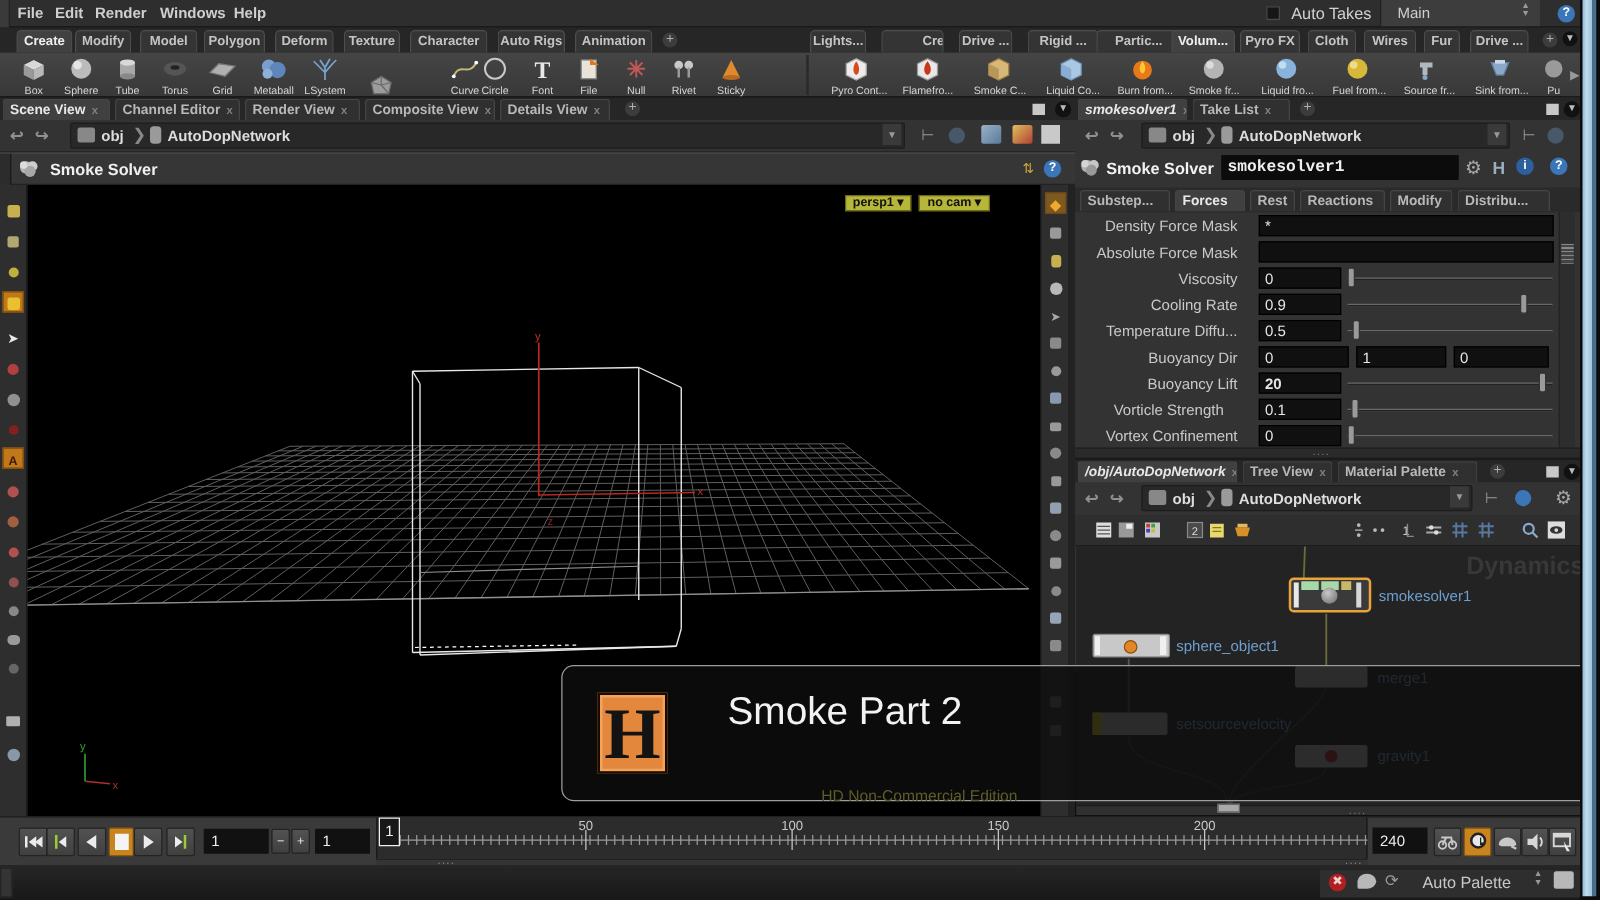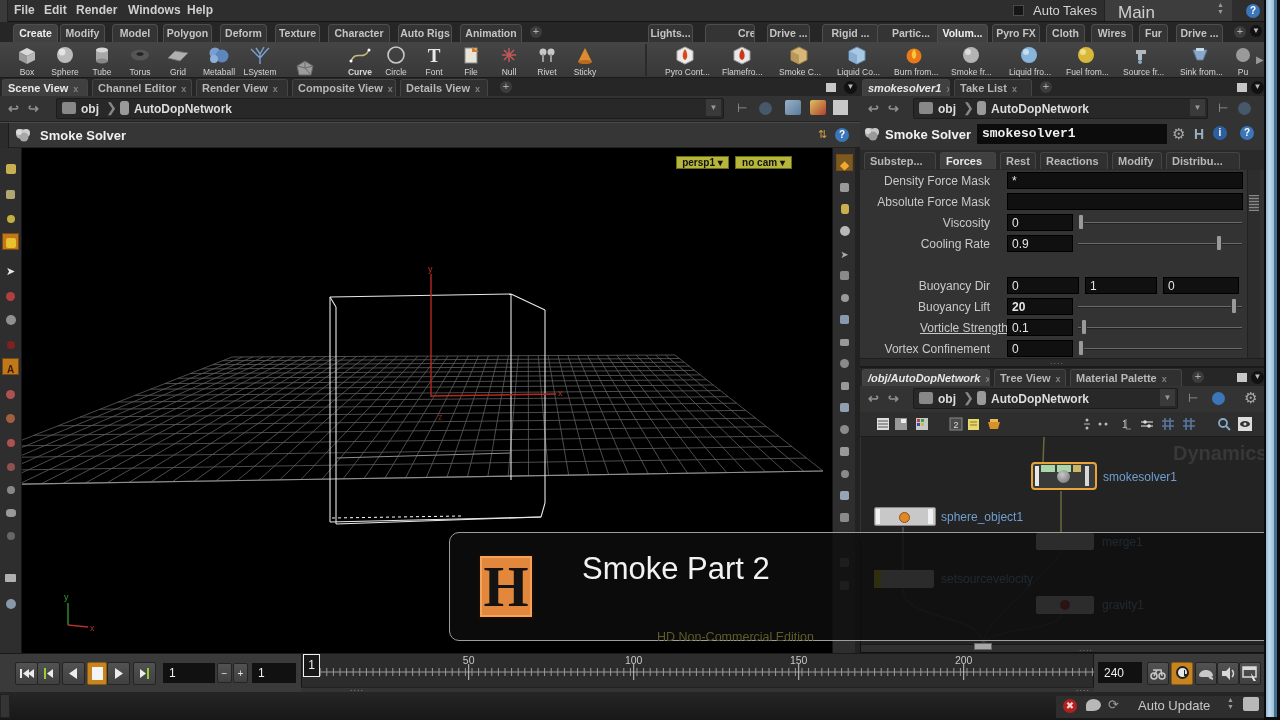--- a/index.html
+++ b/index.html
@@ -57,21 +57,21 @@
 <div class="abs" id="menubar">
  <div class="abs" style="left:0;top:0;width:8px;height:22px;background:#3a3a3a;border-right:1px solid #222;"></div>
  <span class="mi abs" style="left:14px;">File</span>
  <span class="mi abs" style="left:44px;">Edit</span>
  <span class="mi abs" style="left:76px;">Render</span>
  <span class="mi abs" style="left:128px;">Windows</span>
  <span class="mi abs" style="left:187px;">Help</span>
  <div class="abs" style="left:1013px;top:5px;width:11px;height:11px;background:#161616;border:1px solid #4a4a4a;"></div>
  <span class="abs" style="left:1033px;top:3px;color:#d2d2d2;font-size:13px;">Auto Takes</span>
  <div class="abs" style="left:1104px;top:0;width:128px;height:21px;background:#3d3d3d;border-left:1px solid #222;">
-   <span class="abs" style="left:13px;top:3px;color:#cfcfcf;font-size:17px;">Main</span>
+   <span class="abs" style="left:13px;top:3px;color:#cfcfcf;font-size:12px;">Main</span>
    <span class="abs" style="left:112px;top:1px;color:#999;font-size:7px;">▲<br>▼</span>
  </div>
  <div class="abs" style="left:1246px;top:4px;width:14px;height:14px;border-radius:8px;background:#3a76b8;color:#fff;font-size:10px;font-weight:bold;text-align:center;line-height:14px;">?</div>
 </div>
 
 <div class="abs" id="shelftabs">
  <div class="stab act" style="left:13px;width:45px;">Create</div>
  <div class="stab" style="left:60px;width:45px;">Modify</div>
  <div class="stab" style="left:112px;width:46px;text-align:center;">Model</div>
  <div class="stab" style="left:163px;width:49px;">Polygon</div>
@@ -147,21 +147,21 @@
         </svg>
         <div class="lb">LSystem</div>
       </div>
 <div class="tool" style="left:285px;margin-top:14px;">
         <svg width="26" height="22" viewBox="0 0 26 22">
           <polygon points="13,3 21,8 19,17 7,17 5,8" fill="#9c9c9c" stroke="#666"></polygon>
           <path d="M13 3 L13 10 L5 8 M13 10 L19 17 M13 10 L21 8" stroke="#6a6a6a" fill="none"></path>
         </svg>
         <div class="lb">Platonic S...</div>
       </div>
-<div class="tool" style="left:340px;font-weight:bold;">
+<div class="tool" style="left:352px;">
         <svg width="26" height="22" viewBox="0 0 26 22">
           <path d="M4 17 C9 5 16 18 22 6" stroke="#c8b87a" fill="none" stroke-width="1.6"></path>
           <circle cx="4" cy="17" r="1.5" fill="#fff"></circle>
           <circle cx="22" cy="6" r="1.5" fill="#fff"></circle>
         </svg>
         <div class="lb">Curve</div>
       </div>
 <div class="tool" style="left:376px;">
         <svg width="26" height="22" viewBox="0 0 26 22">
           <circle cx="13" cy="11" r="8" fill="none" stroke="#c8c8c8" stroke-width="1.6"></circle>
@@ -523,34 +523,40 @@
           <div class="pfield" style="left:147px;width:66px;">0</div>
           <div class="ptrack" style="left:218px;width:164px;"></div>
           <div class="phandle" style="left:218px;"></div>
         </div>
 <div class="prow" style="top:64px;">
           <div class="plabel" style="right:274px;">Cooling Rate</div>
           <div class="pfield" style="left:147px;width:66px;">0.9</div>
           <div class="ptrack" style="left:218px;width:164px;"></div>
           <div class="phandle" style="left:356px;"></div>
         </div>
+<div class="prow" style="top:85px;">
+          <div class="plabel" style="right:274px;">Temperature Diffu...</div>
+          <div class="pfield" style="left:147px;width:66px;">0.5</div>
+          <div class="ptrack" style="left:218px;width:164px;"></div>
+          <div class="phandle" style="left:222px;"></div>
+        </div>
 <div class="prow" style="top:106px;">
           <div class="plabel" style="right:274px;">Buoyancy Dir</div>
           <div class="pfield" style="left:147px;width:72px;">0</div>
           <div class="pfield" style="left:225px;width:72px;">1</div>
           <div class="pfield" style="left:303px;width:76px;">0</div>
         </div>
 <div class="prow" style="top:127px;">
           <div class="plabel" style="right:274px;">Buoyancy Lift</div>
           <div class="pfield" style="left:147px;width:66px;font-weight:bold;">20</div>
           <div class="ptrack" style="left:218px;width:164px;"></div>
           <div class="phandle" style="left:371px;"></div>
         </div>
 <div class="prow" style="top:148px;">
-          <div class="plabel" style="right:256px;text-decoration:underline;">Vorticle Strength</div>
+          <div class="plabel" style="right:285px;">Vorticle Strength</div>
           <div class="pfield" style="left:147px;width:66px;">0.1</div>
           <div class="ptrack" style="left:218px;width:164px;"></div>
           <div class="phandle" style="left:221px;"></div>
         </div>
 <div class="prow" style="top:169px;">
           <div class="plabel" style="right:274px;">Vortex Confinement</div>
           <div class="pfield" style="left:147px;width:66px;">0</div>
           <div class="ptrack" style="left:218px;width:164px;"></div>
           <div class="phandle" style="left:218px;"></div>
         </div>
@@ -880,21 +886,21 @@
           <rect x="3" y="4" width="13" height="3" fill="#d8d8d8"></rect>
           <polygon points="11,10 16,18 13.5,18 12,15" fill="#e8e8e8"></polygon>
         </svg></div>
     </div>
 <div class="abs" id="statusbar">
       <div class="abs" style="left:0;top:2px;width:10px;height:24px;background:#343434;border:1px solid #222;"></div>
 <div class="abs" style="left:1056px;top:4px;width:224px;height:22px;background:#2e2e2e;"></div>
 <div class="abs" style="left:1063px;top:7px;width:14px;height:14px;border-radius:8px;background:#b02020;color:#f0d0d0;font-size:10px;text-align:center;line-height:13px;">✖</div>
 <div class="abs" style="left:1086px;top:7px;width:15px;height:12px;background:#b8b8b8;border-radius:50% 50% 50% 10%;"></div>
 <span class="abs" style="left:1108px;top:5px;color:#999;font-size:13px;">⟳</span>
-<span class="abs" style="left:1138px;top:6px;color:#c8c8c8;font-size:13px;">Auto Update</span>
+<span class="abs" style="left:1138px;top:6px;color:#c8c8c8;font-size:13px;">Auto Palette</span>
 <span class="abs" style="left:1227px;top:4px;color:#999;font-size:7px;">▲<br>▼</span>
 <div class="abs" style="left:1243px;top:5px;width:16px;height:14px;background:#b8b8b8;border-radius:2px;"></div>
     </div>
 
 <div class="abs" id="overlay">
  <div id="hlogo">H</div>
  <div id="ovtitle">Smoke Part 2</div>
  <div id="ovwm">HD Non-Commercial Edition</div>
 </div>
 

